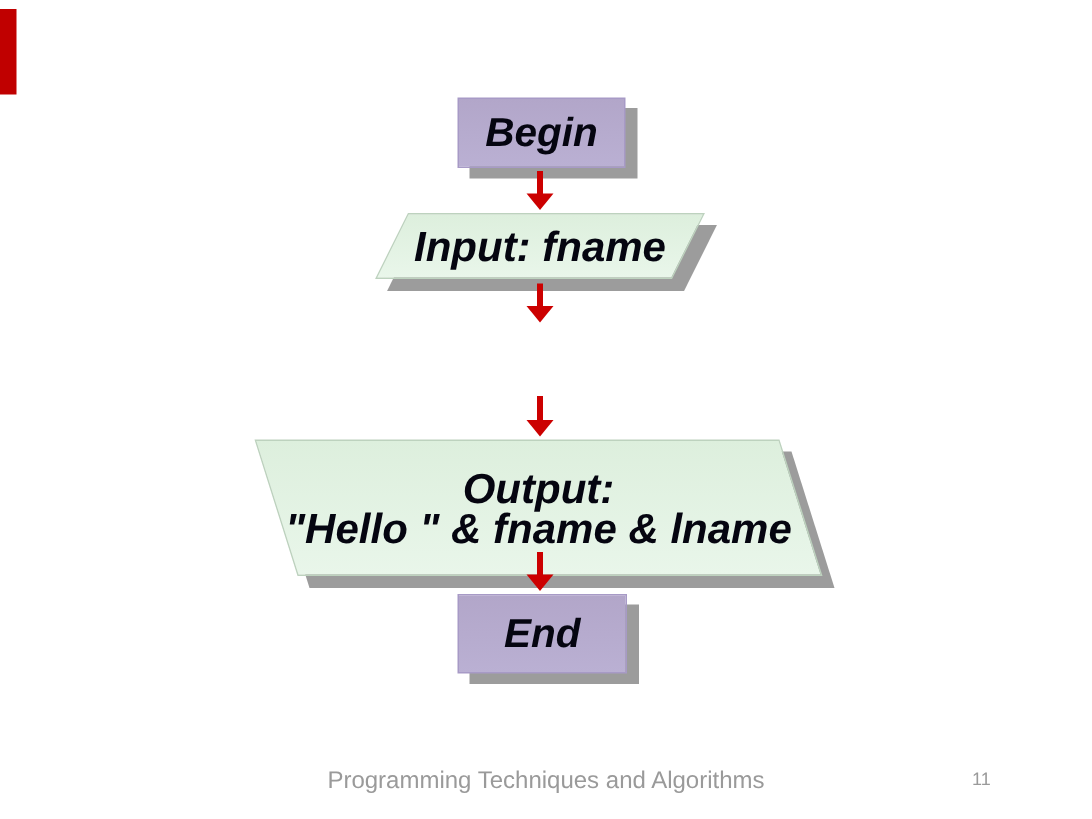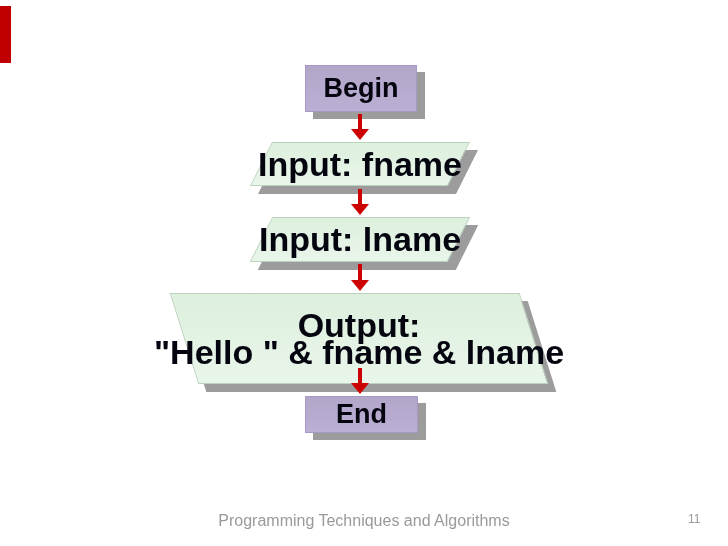--- a/index.html
+++ b/index.html
@@ -7,21 +7,21 @@
     width:728px; height:546px; background:#ffffff; position:relative;
     font-family:"Liberation Sans", sans-serif; overflow:hidden;
   }
   .slide { position:absolute; inset:0; background:#ffffff; }
 
   .accent-bar {
     position:absolute; left:0; top:6px; width:11px; height:57px;
     background:#c00000;
   }
 
-  .node { position:absolute; }
+  .node { position:absolute;font-style:italic; }
   .node .shadow {
     position:absolute; inset:0; background:#9c9c9c;
     transform:translate(8px,7px);
   }
   .node .fill { position:absolute; inset:0; }
 
   .terminator .fill {
     background:linear-gradient(to bottom,#b2a6c9,#bab0d3);
     border:1px solid #a79ac6;
   }
@@ -31,50 +31,50 @@
     transform:skewX(var(--sk));
   }
   .io .shadow { transform:translate(8px,8px) skewX(var(--sk)); }
 
   .label {
     position:absolute; inset:0; display:flex; align-items:center;
     justify-content:center; font-weight:bold; color:#050510;
     white-space:nowrap;
   }
   .terminator .label { font-size:27px; }
-  .io .label { font-size:34px; flex-direction:column; line-height:27px; }
+  .io .label { font-size:28px; flex-direction:column; line-height:27px; }
 
   .arrow { position:absolute; left:351px; width:18px; }
   .arrow .stem {
     position:absolute; left:7px; top:0; bottom:10px; width:4px;
     background:#cc0000;
   }
   .arrow .head {
     position:absolute; bottom:0; left:0; width:0; height:0;
     border-left:9px solid transparent; border-right:9px solid transparent;
     border-top:11px solid #cc0000;
   }
 
   #node-begin        { left:305px; top:65px;  width:112px; height:47px; }
   #node-input-fname  { left:261px; top:142px; width:198px; height:44px; --sk:-26.5deg; }
   #node-input-lname  { left:261px; top:217px; width:198px; height:45px; --sk:-26.5deg; }
   #node-output       { left:184px; top:293px; width:350px; height:91px; --sk:17.5deg; }
-  #node-end          { left:305px; top:396px; width:113px; height:37px; }
+  #node-end          { left:305px; top:396px; width:113px; height:53px; }
 
   #arrow-1 { top:114px; height:26px; }
   #arrow-2 { top:189px; height:26px; }
   #arrow-3 { top:264px; height:27px; }
   #arrow-4 { top:368px; height:26px; }
 
   .footer-title {
     position:absolute; left:0; right:0; top:512px; text-align:center;
     font-size:16px; color:#9a9a9a;
   }
   .footer-page {
-    position:absolute; top:512px; left:688px; font-size:12px; color:#9a9a9a;
+    position:absolute; top:512px; left:648px; font-size:12px; color:#9a9a9a;
   }
 </style>
 </head>
 <body>
 
 <div class="slide">
 
   <div class="accent-bar"></div>
 
   <div class="node terminator" id="node-begin">
@@ -92,25 +92,20 @@
     <div class="shadow"></div>
     <div class="fill"></div>
     <div class="label">Input: fname</div>
   </div>
 
   <div class="arrow" id="arrow-2">
     <div class="stem"></div>
     <div class="head"></div>
   </div>
 
-  <div class="node io" id="node-input-lname">
-    <div class="shadow"></div>
-    <div class="fill"></div>
-    <div class="label">Input: lname</div>
-  </div>
 
   <div class="arrow" id="arrow-3">
     <div class="stem"></div>
     <div class="head"></div>
   </div>
 
   <div class="node io" id="node-output">
     <div class="shadow"></div>
     <div class="fill"></div>
     <div class="label">

